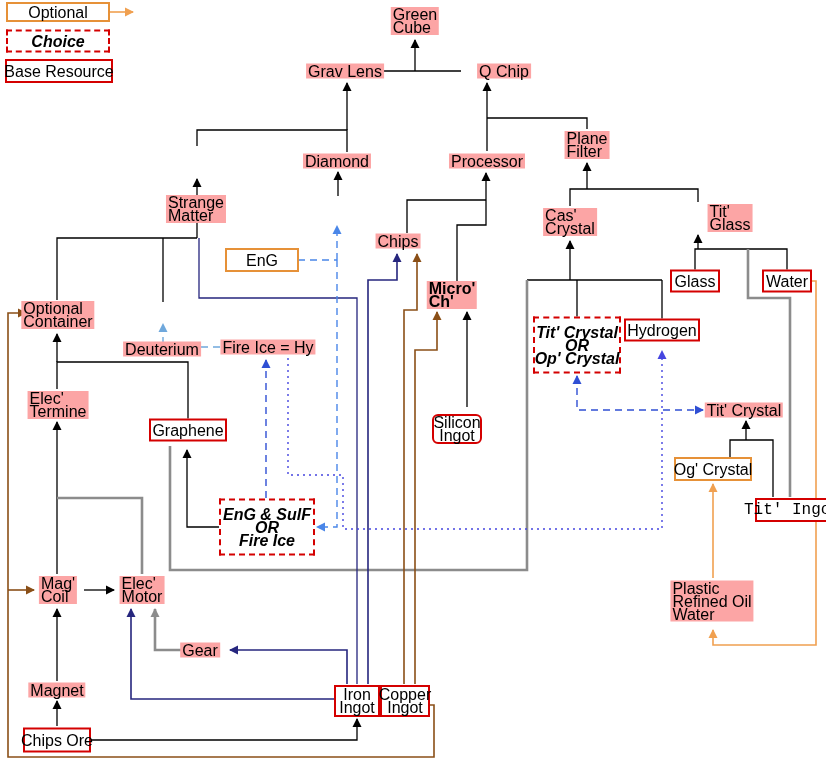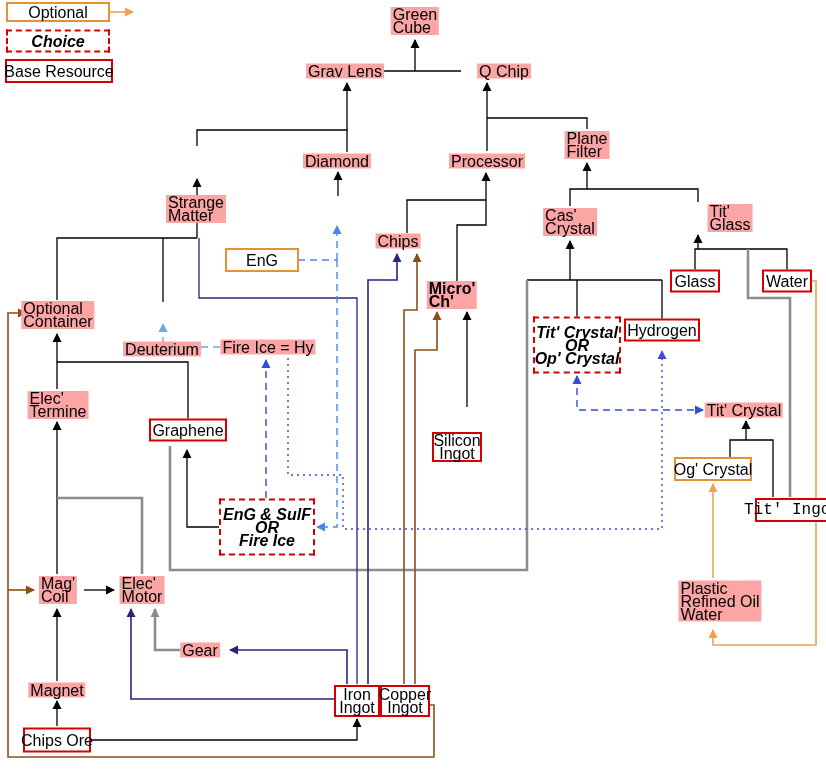--- a/index.html
+++ b/index.html
@@ -184,21 +184,21 @@
     <div class="node plain" style="left: 142px; top: 590px;">
       <div>Elec'</div>
       <div>Motor</div>
     </div>
     <div class="node plain" style="left: 200px; top: 650px;">
       <div>Gear</div>
     </div>
     <div class="node plain" style="left: 57px; top: 690px;">
       <div>Magnet</div>
     </div>
-    <div class="node plain" style="left: 712px; top: 601px; margin-left: 8px;">
+    <div class="node plain" style="left: 712px; top: 601px;">
       <div>Plastic</div>
       <div>Refined Oil</div>
       <div>Water</div>
     </div>
     <div class="node choice" style="left: 267px; top: 527px; width: 86px; height: 53px;">
       <div>EnG &amp; SulF</div>
       <div>OR</div>
       <div>Fire Ice</div>
     </div>
     <div class="node choice" style="left: 577px; top: 345px; width: 78px; height: 53px;">
@@ -208,21 +208,21 @@
     </div>
     <div class="node optional" style="left: 262px; top: 260px; width: 64px; height: 20px;">
       <div>EnG</div>
     </div>
     <div class="node optional" style="left: 713px; top: 469px; width: 68px; height: 20px;">
       <div>Og' Crystal</div>
     </div>
     <div class="node base" style="left: 188px; top: 430px; width: 68px; height: 19px;">
       <div>Graphene</div>
     </div>
-    <div class="node base" style="left: 457px; top: 447px; width: 40px; height: 26px;">
+    <div class="node base" style="left: 457px; top: 429px; width: 40px; height: 26px; border-radius: 6px;">
       <div>Silicon</div>
       <div>Ingot</div>
     </div>
     <div class="node base" style="left: 695px; top: 281px; width: 40px; height: 19px;">
       <div>Glass</div>
     </div>
     <div class="node base" style="left: 787px; top: 281px; width: 40px; height: 19px;">
       <div>Water</div>
     </div>
     <div class="node base" style="left: 662px; top: 330px; width: 66px; height: 19px;">

